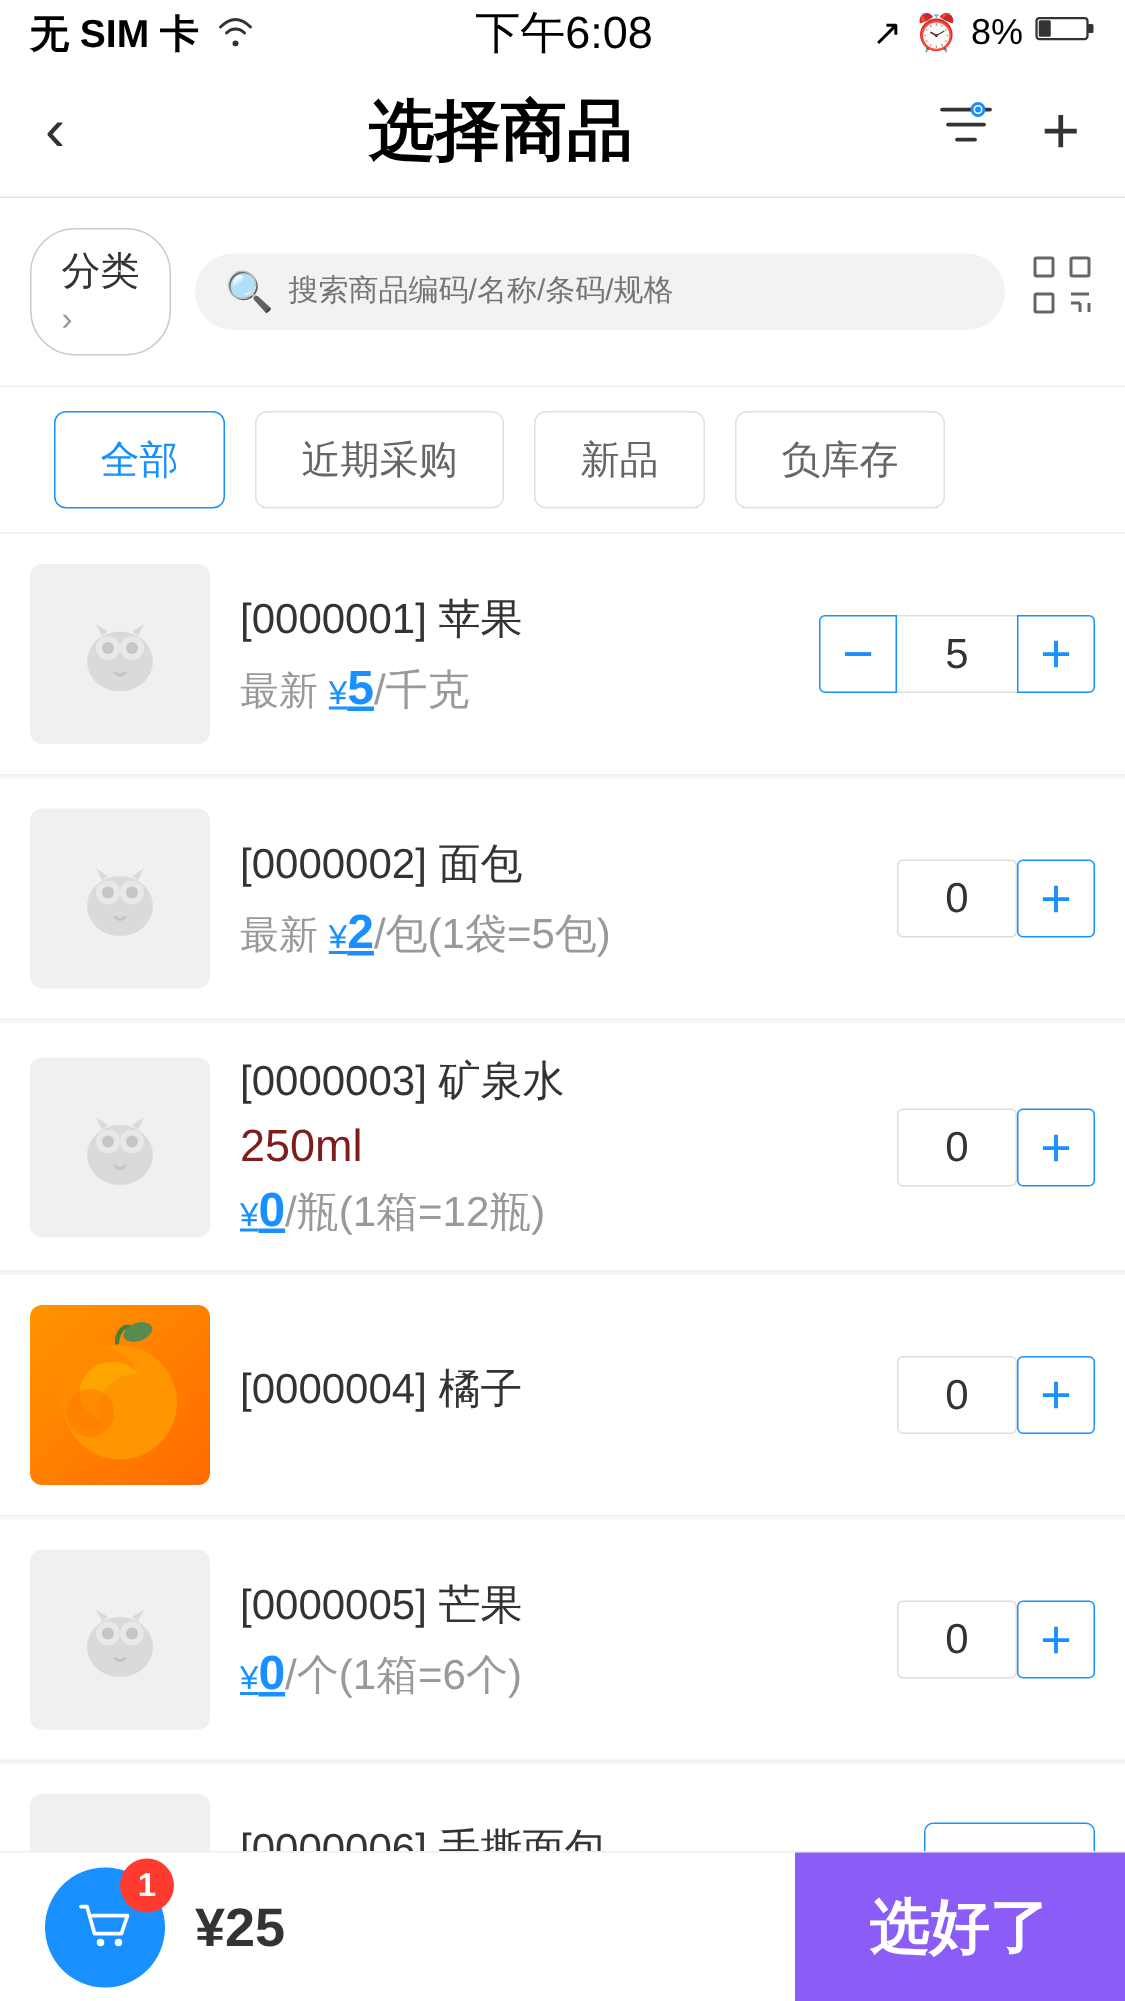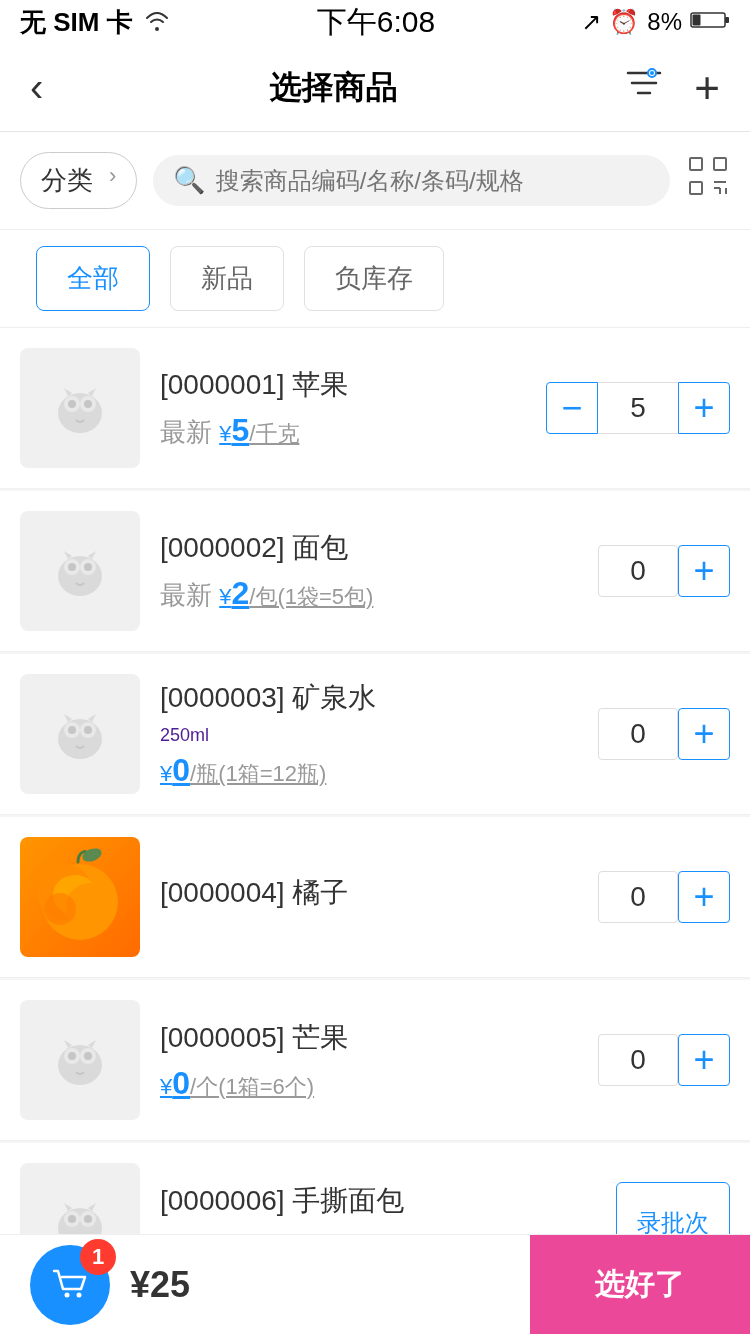--- a/index.html
+++ b/index.html
@@ -32,21 +32,21 @@
     .nav-bar {
       background: #fff;
       height: 88px;
       display: flex;
       align-items: center;
       justify-content: space-between;
       padding: 0 30px;
       border-bottom: 1px solid #e5e5e5;
     }
     .nav-title {
-      font-size: 32px;
+      font-size: 44px;
       font-weight: 600;
       color: #000;
     }
     .nav-icons { display: flex; align-items: center; gap: 30px; }
     .nav-icon { font-size: 40px; color: #333; cursor: pointer; }
     .nav-back { font-size: 40px; color: #333; cursor: pointer; }
 
     
     .filter-bar {
       background: #fff;
@@ -58,38 +58,39 @@
     }
     .category-btn {
       border: 1px solid #ccc;
       border-radius: 30px;
       padding: 10px 20px;
       font-size: 26px;
       color: #333;
       background: #fff;
       display: flex;
       align-items: flex-start;
-      gap: 16px;
+      gap: 2px;
       white-space: nowrap;
       cursor: pointer;
+      flex-direction: column;
     }
     .search-box {
       flex: 1;
       display: flex;
       align-items: center;
       background: #f2f2f2;
       border-radius: 30px;
       padding: 10px 20px;
       gap: 10px;
     }
     .search-icon-char { color: #999; font-size: 26px; }
     .search-input {
       border: none;
       background: transparent;
-      font-size: 24px;
+      font-size: 20px;
       color: #999;
       outline: none;
       flex: 1;
       font-family: inherit;
     }
     .scan-icon {
       font-size: 36px;
       color: #666;
       cursor: pointer;
     }
@@ -147,31 +148,31 @@
       flex: 1;
       min-width: 0;
     }
     .product-name {
       font-size: 28px;
       color: #333;
       margin-bottom: 8px;
       font-weight: 500;
     }
     .product-spec {
-      font-size: 18px;
-      color: #4c1d95;
+      font-size: 30px;
+      color: #7f1d1d;
       margin-bottom: 6px;
     }
     .product-price {
       font-size: 24px;
       color: #999;
     }
     .product-price .currency { color: #1890ff; font-size: 22px; text-decoration: underline; }
     .product-price .amount { color: #1890ff; font-size: 32px; font-weight: 600; text-decoration: underline; }
-    .product-price .unit { color: #999; font-size: 22px; text-decoration: underline; }
+    .product-price .unit { color: #999; font-size: 28px; }
     .product-price .recent-label { color: #999; font-size: 26px; text-align: right; }
 
     
     .qty-control {
       display: flex;
       align-items: center;
       gap: 0;
       flex-shrink: 0;
     }
     .qty-btn {
@@ -273,23 +274,23 @@
       font-weight: 700;
     }
     .cart-total {
       font-size: 36px;
       color: #333;
       font-weight: 600;
     }
     .confirm-btn {
       width: 220px;
       height: 100px;
-      background: #ec4899;
+      background: #8b5cf6;
       color: #fff;
-      font-size: 30px;
+      font-size: 40px;
       font-weight: 600;
       border: none;
       cursor: pointer;
       display: flex;
       align-items: center;
       justify-content: center;
     }
 
     
     .owl-logo { opacity: 0.4; }
@@ -357,20 +358,21 @@
       <line x1="28" y1="28" x2="40" y2="28" stroke="#666" stroke-width="2"></line>
       <line x1="28" y1="34" x2="34" y2="34" stroke="#666" stroke-width="2"></line>
       <line x1="34" y1="34" x2="34" y2="40" stroke="#666" stroke-width="2"></line>
       <line x1="40" y1="34" x2="40" y2="40" stroke="#666" stroke-width="2"></line>
     </svg>
   </span>
 </div>
 
 <div class="tab-bar">
   <button class="tab-item active">全部</button>
+  <button class="tab-item">近期采购</button>
   <button class="tab-item">新品</button>
   <button class="tab-item">负库存</button>
 </div>
 
 <div class="product-list">
 
   <div class="product-item">
     <div class="product-image">
       <svg class="owl-logo" viewBox="0 0 80 80" fill="none">
         <ellipse cx="40" cy="45" rx="22" ry="20" fill="#bbb"></ellipse>

